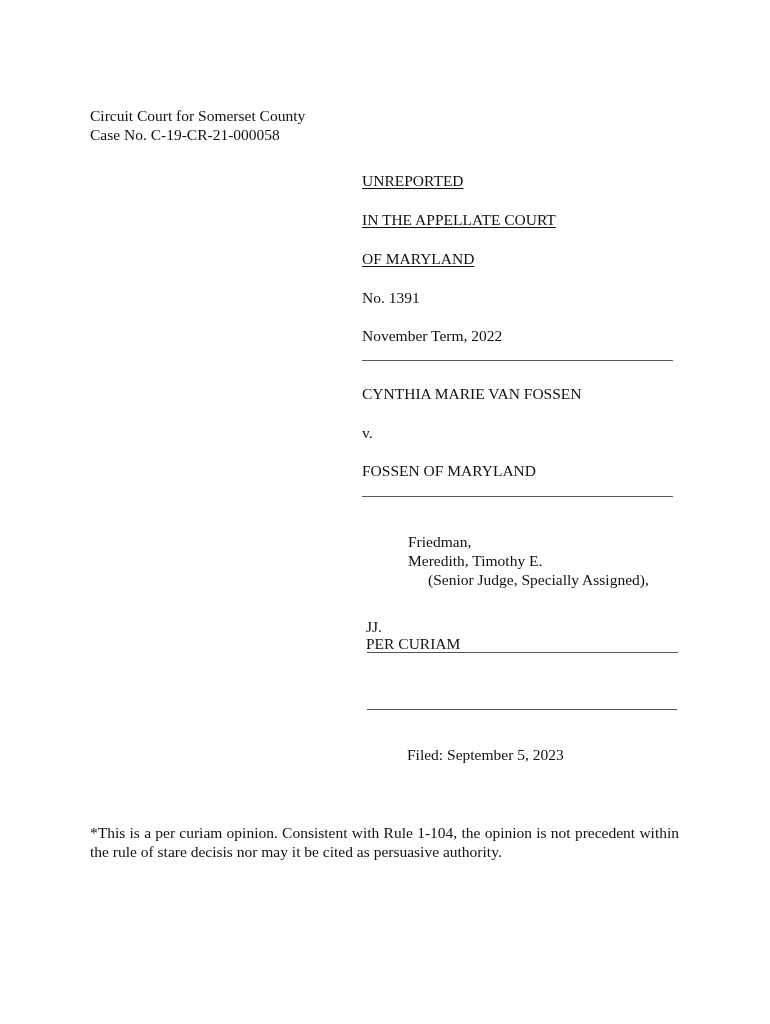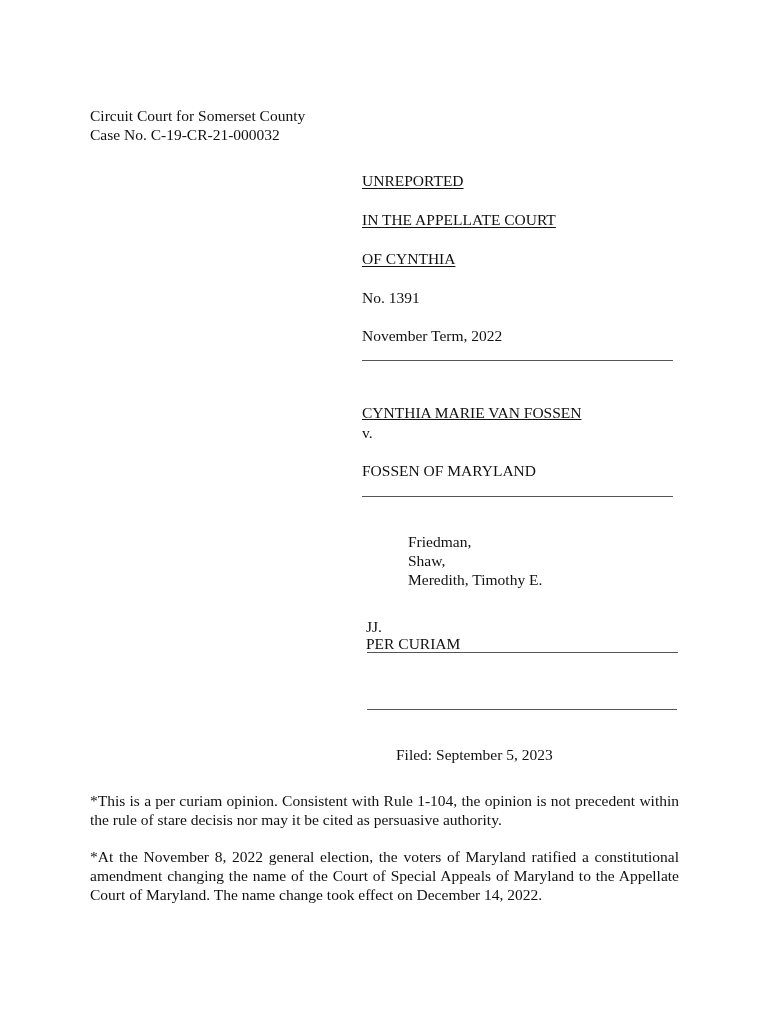--- a/index.html
+++ b/index.html
@@ -7,54 +7,53 @@
       width: 770px; height: 1024px; position: relative; overflow: hidden;
       font-family: "Liberation Serif", "DejaVu Serif", serif;
       color: #111111;
       font-size: 15.5px;
     }
     .abs { position: absolute; margin-top: 12px; }
     .line { white-space: nowrap; line-height: 19px; }
     .center-col { position: absolute; left: 362px; width: 312px; text-align: left; }
     .u { text-decoration: underline; text-underline-offset: 2px; text-decoration-thickness: 1px; }
     .rule { position: absolute; height: 0; border-top: 1px solid #555; }
-    .notes { position: absolute; left: 90px; width: 589px; line-height: 19px; text-align: justify; }
+    .notes { position: absolute; left: 90px; width: 589px; line-height: 19px; text-align: justify; margin-top: 32px; }
     .notes p { margin: 0 0 18px 0; }
   </style>
 </head>
 <body>
 
 <div>
 
   <div class="abs line" style="left:90px; top:94px;">Circuit Court for Somerset County</div>
-  <div class="abs line" style="left:90px; top:113px;">Case No. C-19-CR-21-000032</div>
+  <div class="abs line" style="left:90px; top:113px;">Case No. C-19-CR-21-000058</div>
 
   <div class="center-col line" style="top:171px;"><span class="u">UNREPORTED</span></div>
   <div class="center-col line" style="top:210px;"><span class="u">IN THE APPELLATE COURT</span></div>
-  <div class="center-col line" style="top:249px;"><span class="u">OF CYNTHIA</span></div>
+  <div class="center-col line" style="top:249px;"><span class="u">OF MARYLAND</span></div>
   <div class="center-col line" style="top:288px;">No. 1391</div>
   <div class="center-col line" style="top:326px;">November Term, 2022</div>
   <div class="rule" style="left:362px; width:311px; top:360px;"></div>
 
-  <div class="center-col line" style="top:403px;text-decoration:underline;">CYNTHIA MARIE VAN FOSSEN</div>
+  <div class="center-col line" style="top:384px;">CYNTHIA MARIE VAN FOSSEN</div>
   <div class="center-col line" style="top:423px;">v.</div>
   <div class="center-col line" style="top:461px;">FOSSEN OF MARYLAND</div>
   <div class="rule" style="left:362px; width:311px; top:496px;"></div>
 
   <div class="abs" style="left:408px; top:520px;">
     <div class="line">Friedman,</div>
-    <div class="line">Shaw,</div>
     <div class="line">Meredith, Timothy E.</div>
+    <div class="line" style="padding-left:20px;">(Senior Judge, Specially Assigned),</div>
   </div>
   <div class="center-col line" style="top:617px; left:366px;">JJ.</div>
   <div class="rule" style="left:367px; width:311px; top:652px;"></div>
 
   <div class="center-col line" style="top:634px; left:366px;">PER CURIAM</div>
   <div class="rule" style="left:367px; width:310px; top:709px;"></div>
 
-  <div class="abs line" style="left:396px; top:733px;">Filed: September 5, 2023</div>
+  <div class="abs line" style="left:407px; top:733px;">Filed: September 5, 2023</div>
 
   <div class="notes" style="top:791px;">
     <p>*This is a per curiam opinion.  Consistent with Rule 1-104, the opinion is not precedent within the rule of stare decisis nor may it be cited as persuasive authority.</p>
-    <p>*At the November 8, 2022 general election, the voters of Maryland ratified a constitutional amendment changing the name of the Court of Special Appeals of Maryland to the Appellate Court of Maryland.  The name change took effect on December 14, 2022.</p>
   </div>
 
 </div>
 
 </body></html>

